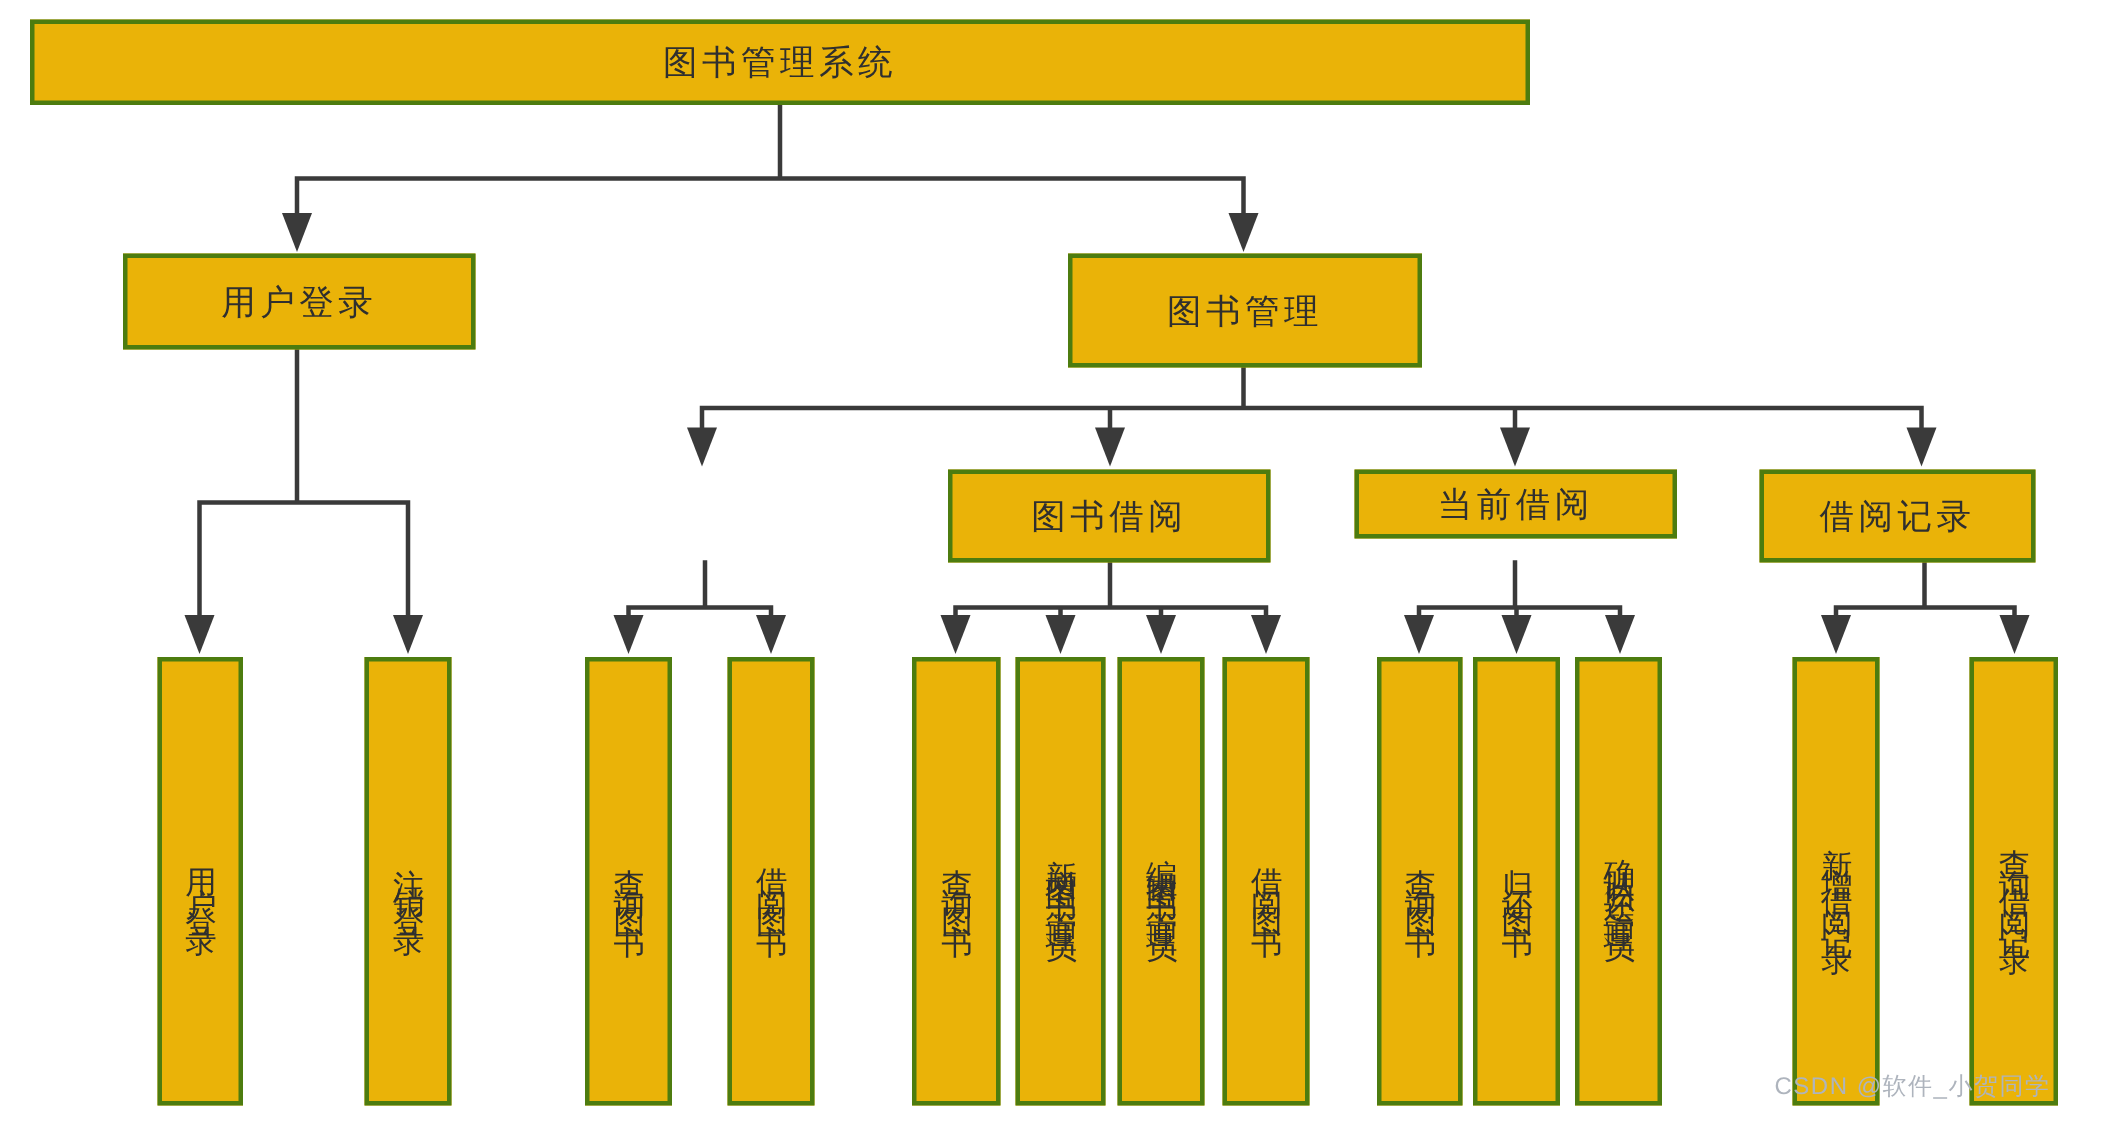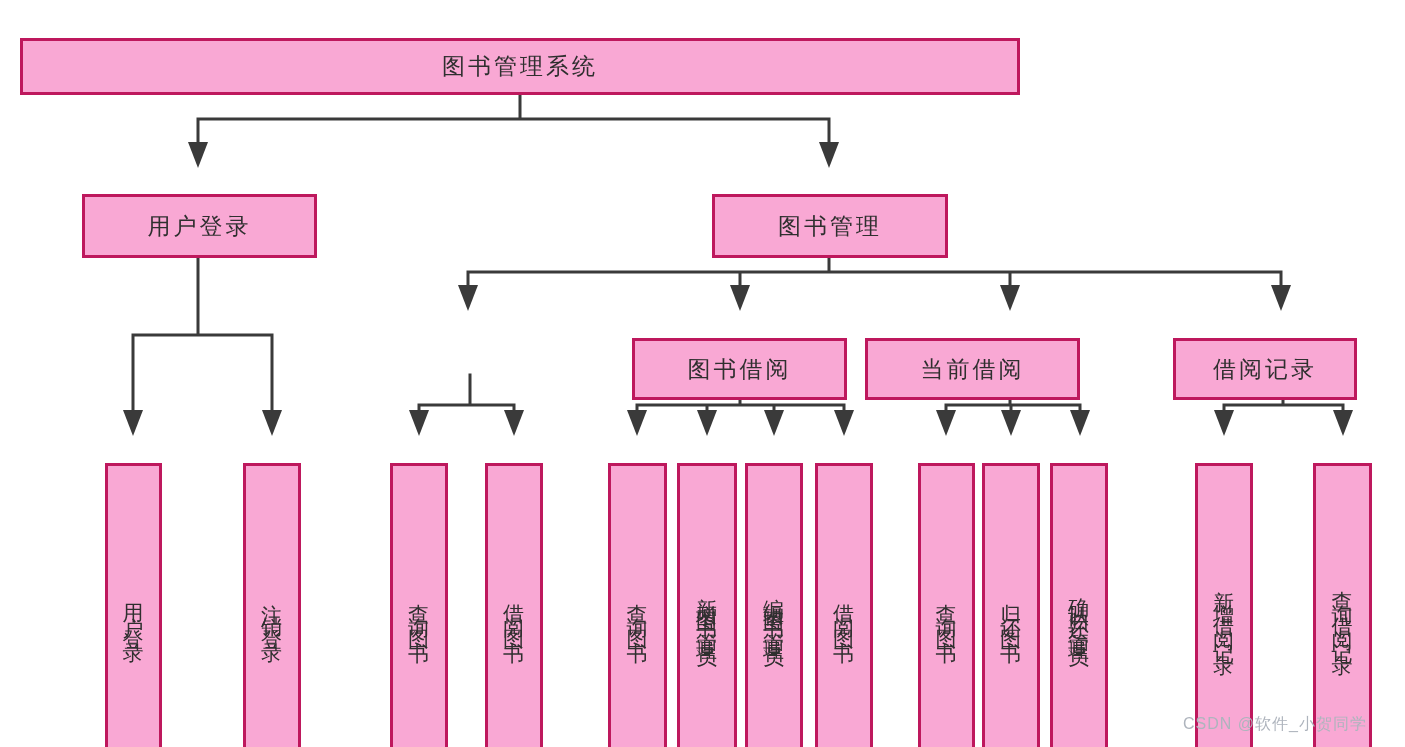--- a/index.html
+++ b/index.html
@@ -1,21 +1,21 @@
 <!DOCTYPE html>
 <html><head>
 <meta charset="utf-8">
 <style>
   html,body{margin:0;padding:0;background:#ffffff;}
   body{width:1405px;height:747px;position:relative;overflow:hidden;
        font-family:"Liberation Sans","DejaVu Sans",sans-serif;}
   .canvas{position:absolute;left:0;top:0;width:1405px;height:747px;background:#ffffff;}
   svg.connectors{position:absolute;left:0;top:0;z-index:1;}
-  .box{position:absolute;box-sizing:border-box;background:#f9a8d4;border:3px solid #be185d;
-       display:flex;align-items:center;justify-content:center;color:#2f2f2f;z-index:2;margin-top:25px;}
+  .box{position:absolute;box-sizing:border-box;background:#eab308;border:3px solid #4d7c0f;
+       display:flex;align-items:center;justify-content:center;color:#2f2f2f;z-index:2;}
   .h-label{font-size:23px;letter-spacing:3px;white-space:nowrap;color:#2f2f2f;}
   .v-label{writing-mode:vertical-rl;text-orientation:mixed;font-size:21px;
            letter-spacing:7px;color:#2f2f2f;line-height:1;}
   .v-label.spread{letter-spacing:13px;}
   .watermark{position:absolute;left:1183px;top:714px;z-index:3;font-size:16px;
              letter-spacing:1px;color:#aeb4bd;white-space:nowrap;}
 </style>
 </head>
 <body>
 
@@ -64,28 +64,28 @@
     </g>
   </svg>
 
   <div class="box" style="left:20px;top:13px;width:1000px;height:57px">
     <span class="h-label">图书管理系统</span>
   </div>
 
   <div class="box" style="left:82px;top:169px;width:235px;height:64px">
     <span class="h-label">用户登录</span>
   </div>
-  <div class="box" style="left:712px;top:169px;width:236px;height:64px">
+  <div class="box" style="left:712px;top:169px;width:236px;height:76px">
     <span class="h-label">图书管理</span>
   </div>
 
   <div class="box" style="left:632px;top:313px;width:215px;height:62px">
     <span class="h-label">图书借阅</span>
   </div>
-  <div class="box" style="left:865px;top:313px;width:215px;height:62px">
+  <div class="box" style="left:903px;top:313px;width:215px;height:46px">
     <span class="h-label">当前借阅</span>
   </div>
   <div class="box" style="left:1173px;top:313px;width:184px;height:62px">
     <span class="h-label">借阅记录</span>
   </div>
 
   <div class="box" style="left:105px;top:438px;width:57px;height:299px">
     <span class="v-label spread">用户登录</span>
   </div>
   <div class="box" style="left:243px;top:438px;width:58px;height:299px">

